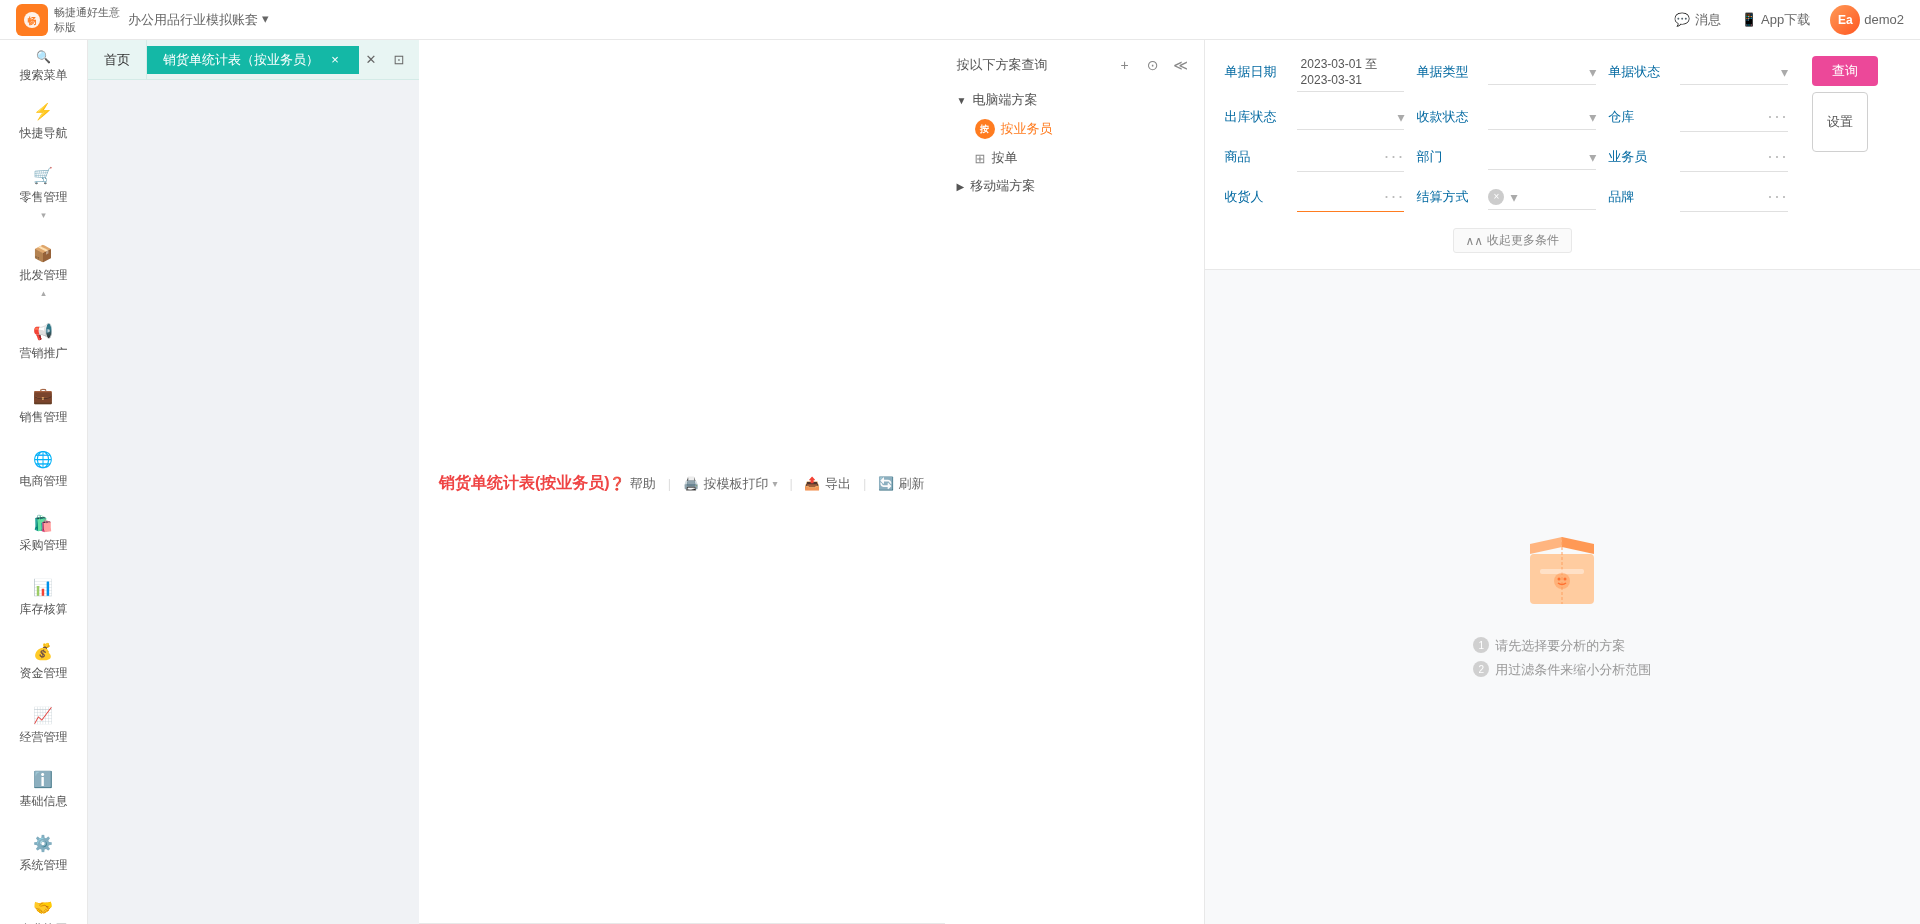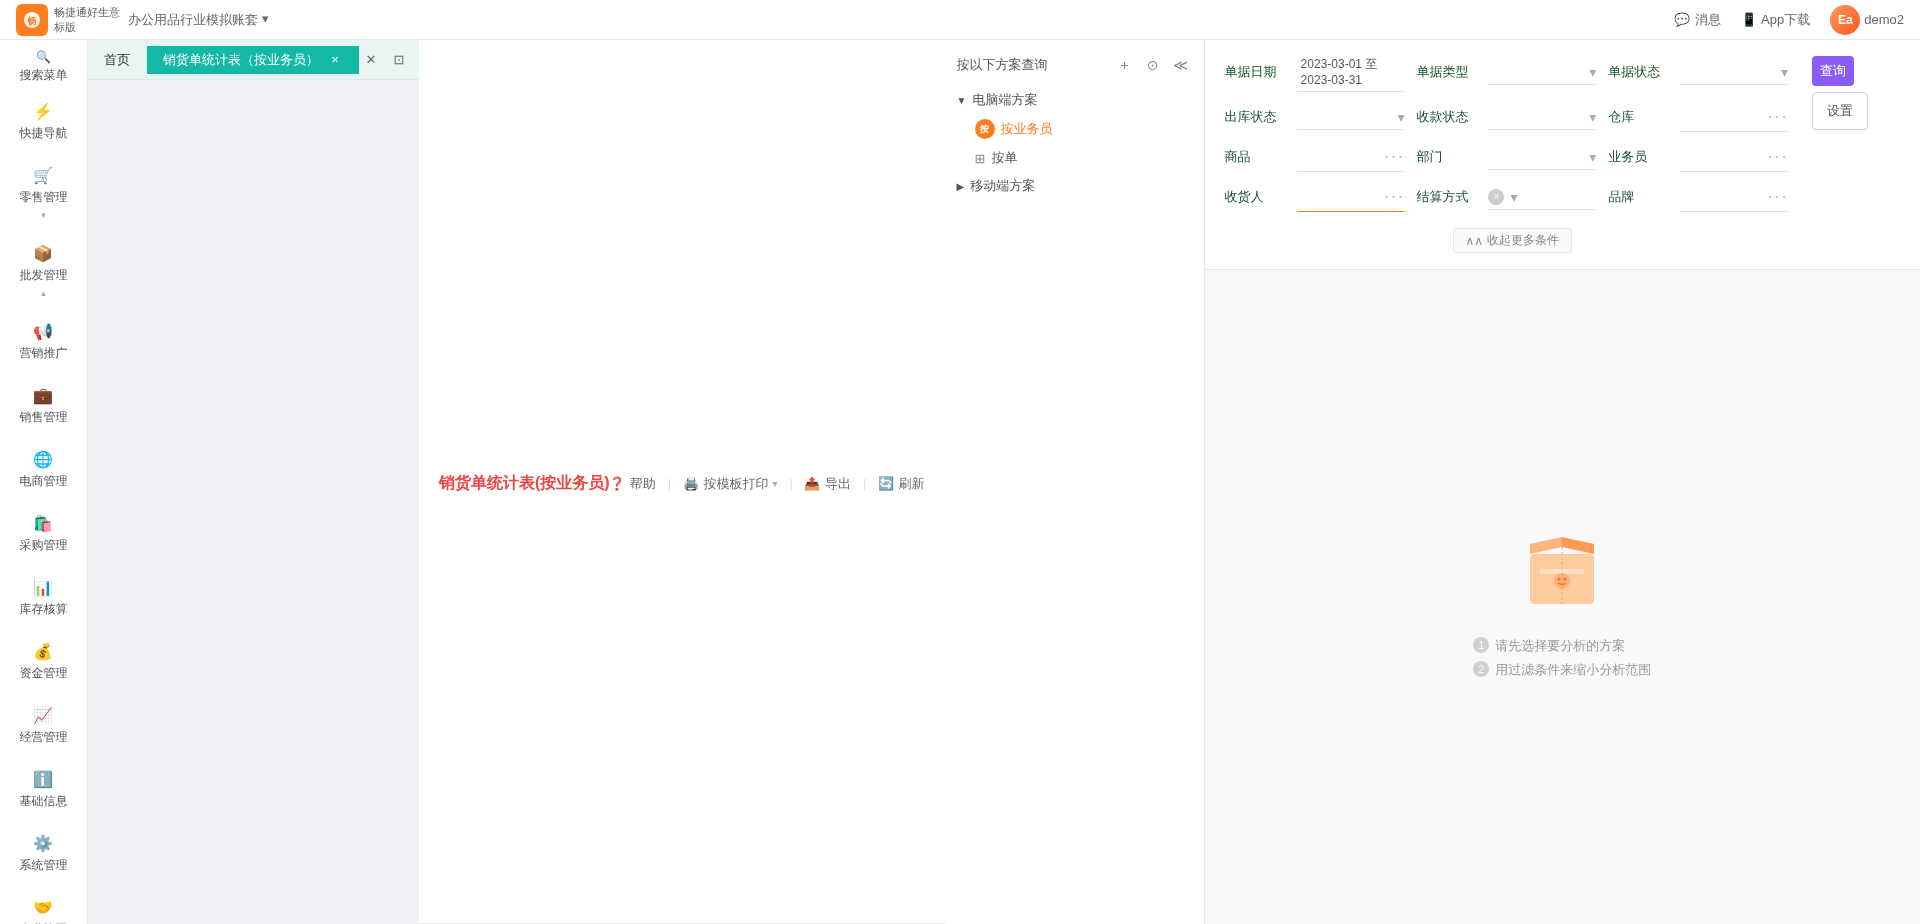--- a/index.html
+++ b/index.html
@@ -61,32 +61,32 @@
     .tree-icon-circle { width: 20px; height: 20px; border-radius: 50%; background: #ff7c20; display: flex; align-items: center; justify-content: center; color: white; font-size: 9px; font-weight: bold; }
     .tree-sub-icon { font-size: 13px; color: #888; }
 
     
     .right-content { flex: 1; overflow: hidden; display: flex; flex-direction: column; }
 
     
     .filter-rows { background: #fff; padding: 12px 20px; border-bottom: 1px solid #e8e8e8; flex-shrink: 0; }
     .filter-row { display: flex; align-items: center; gap: 0; margin-bottom: 10px; }
     .filter-row:last-child { margin-bottom: 0; }
-    .filter-label { color: #14532d; font-size: 13px; white-space: nowrap; min-width: 60px; }
+    .filter-label { color: #0369a1; font-size: 13px; white-space: nowrap; min-width: 60px; }
     .filter-input-area { flex: 1; display: flex; align-items: center; border-bottom: 1px solid #e0e0e0; margin: 0 12px; padding: 4px 0; position: relative; }
     .filter-input-area.active-input { border-bottom-color: #ff7c20; }
     .date-tabs { display: flex; gap: 4px; align-items: center; font-size: 12px; }
     .date-tab { padding: 1px 6px; border-radius: 3px; cursor: pointer; color: #555; }
     .date-tab.active { background: #ff7c20; color: white; border-radius: 3px; }
     .date-range { color: #555; font-size: 12px; margin-left: 4px; }
     .filter-x-btn { width: 16px; height: 16px; border-radius: 50%; background: #ccc; display: flex; align-items: center; justify-content: center; color: white; font-size: 10px; cursor: pointer; }
     .collapse-btn { display: flex; align-items: center; justify-content: center; padding: 6px 0 4px; }
     .collapse-link { display: flex; align-items: center; gap: 4px; color: #888; font-size: 12px; cursor: pointer; border: 1px solid #e8e8e8; border-radius: 3px; padding: 3px 12px; background: #fafafa; }
-    .btn-primary { background: #8b5cf6; color: white; border: none; padding: 6px 8px; border-radius: 4px; font-size: 13px; cursor: pointer; white-space: nowrap; }
-    .btn-default { background: white; color: #555; border: 1px solid #d0d0d0; padding: 9px 14px; border-radius: 4px; font-size: 13px; cursor: pointer; white-space: nowrap; }
+    .btn-primary { background: #ec4899; color: white; border: none; padding: 6px 20px; border-radius: 4px; font-size: 13px; cursor: pointer; white-space: nowrap; }
+    .btn-default { background: white; color: #555; border: 1px solid #d0d0d0; padding: 20px 14px; border-radius: 4px; font-size: 13px; cursor: pointer; white-space: nowrap; }
 
     
     .empty-state { flex: 1; display: flex; flex-direction: column; align-items: center; justify-content: center; background: #f8f9fa; gap: 12px; }
     .empty-icon { width: 100px; height: 100px; position: relative; }
     .empty-lines { margin-top: 16px; }
     .empty-line { display: flex; align-items: flex-start; gap: 6px; color: #999; font-size: 13px; margin-bottom: 6px; }
     .empty-num { width: 16px; height: 16px; border-radius: 50%; background: #d0d0d0; color: white; display: flex; align-items: center; justify-content: center; font-size: 10px; flex-shrink: 0; }
     .filter-col { flex: 1; display: flex; align-items: center; }
     .filter-actions-col { width: 100px; display: flex; flex-direction: column; gap: 6px; align-items: flex-start; justify-content: flex-start; padding-top: 4px; padding-left: 12px; }
 

